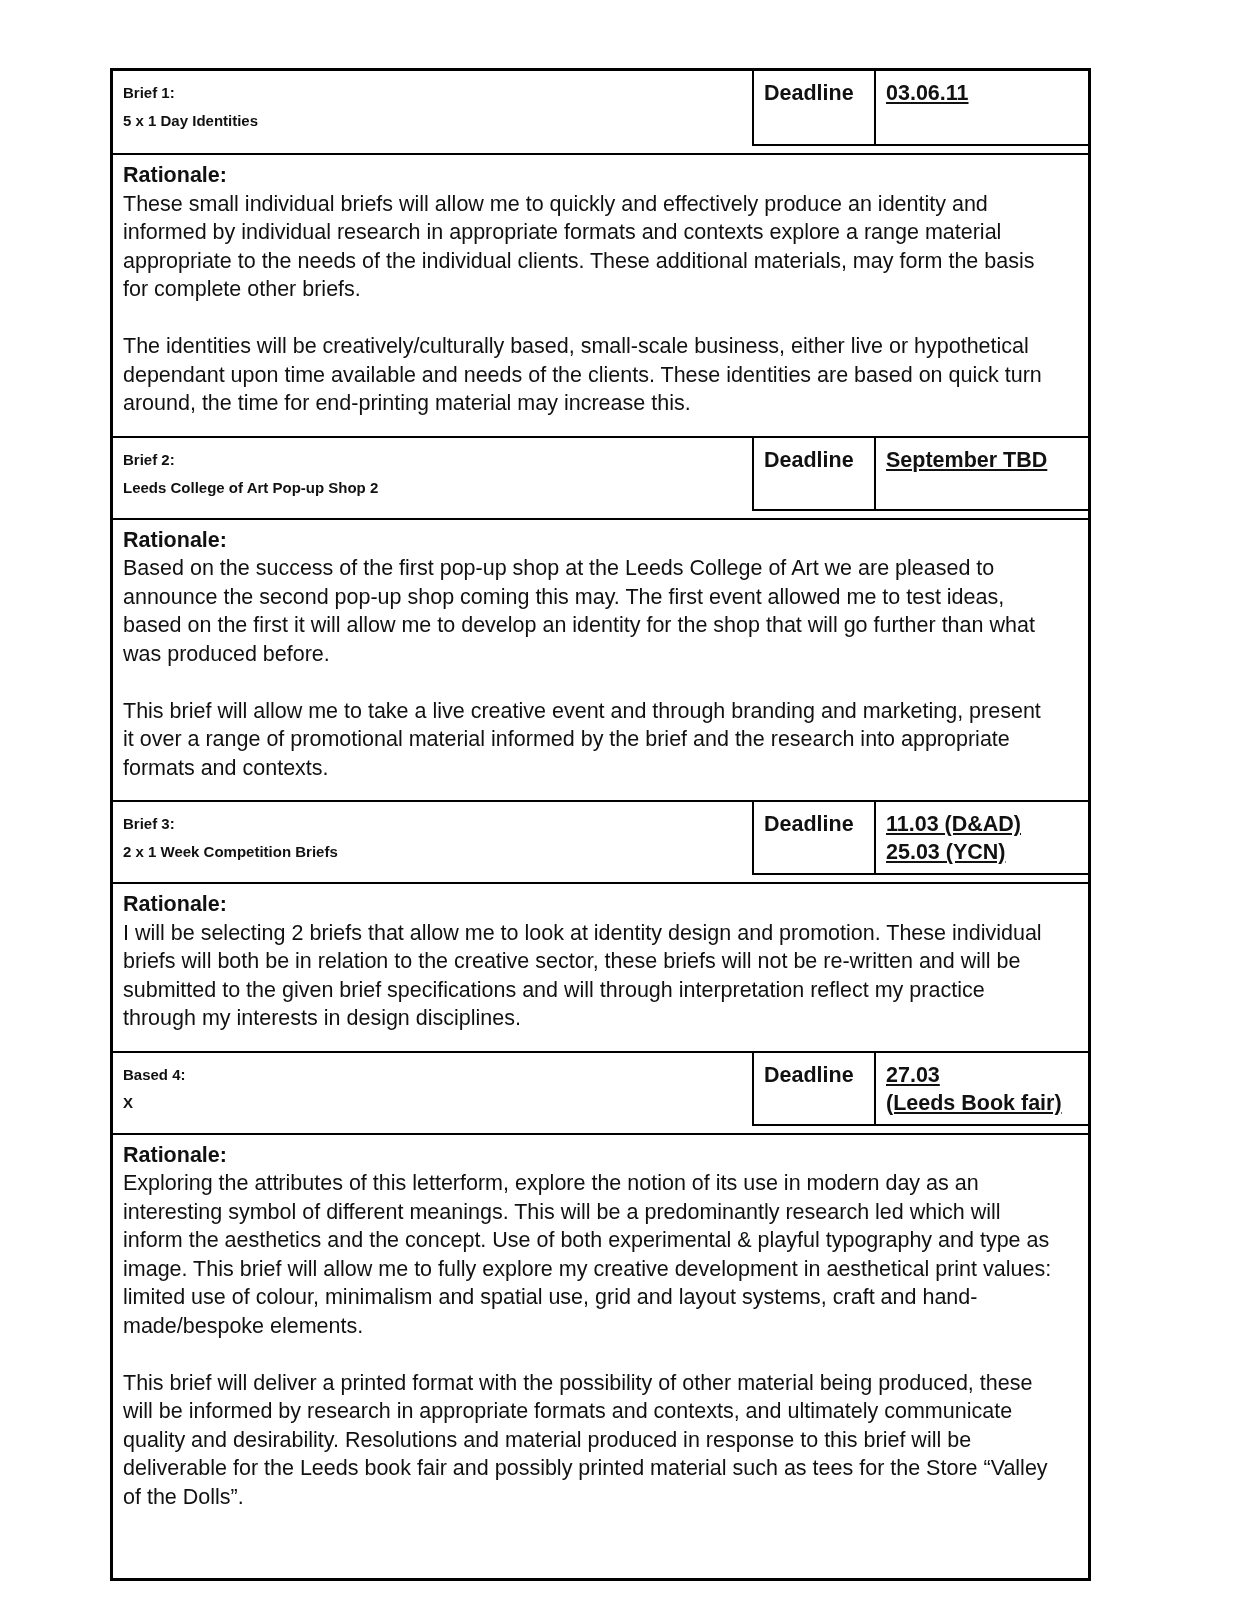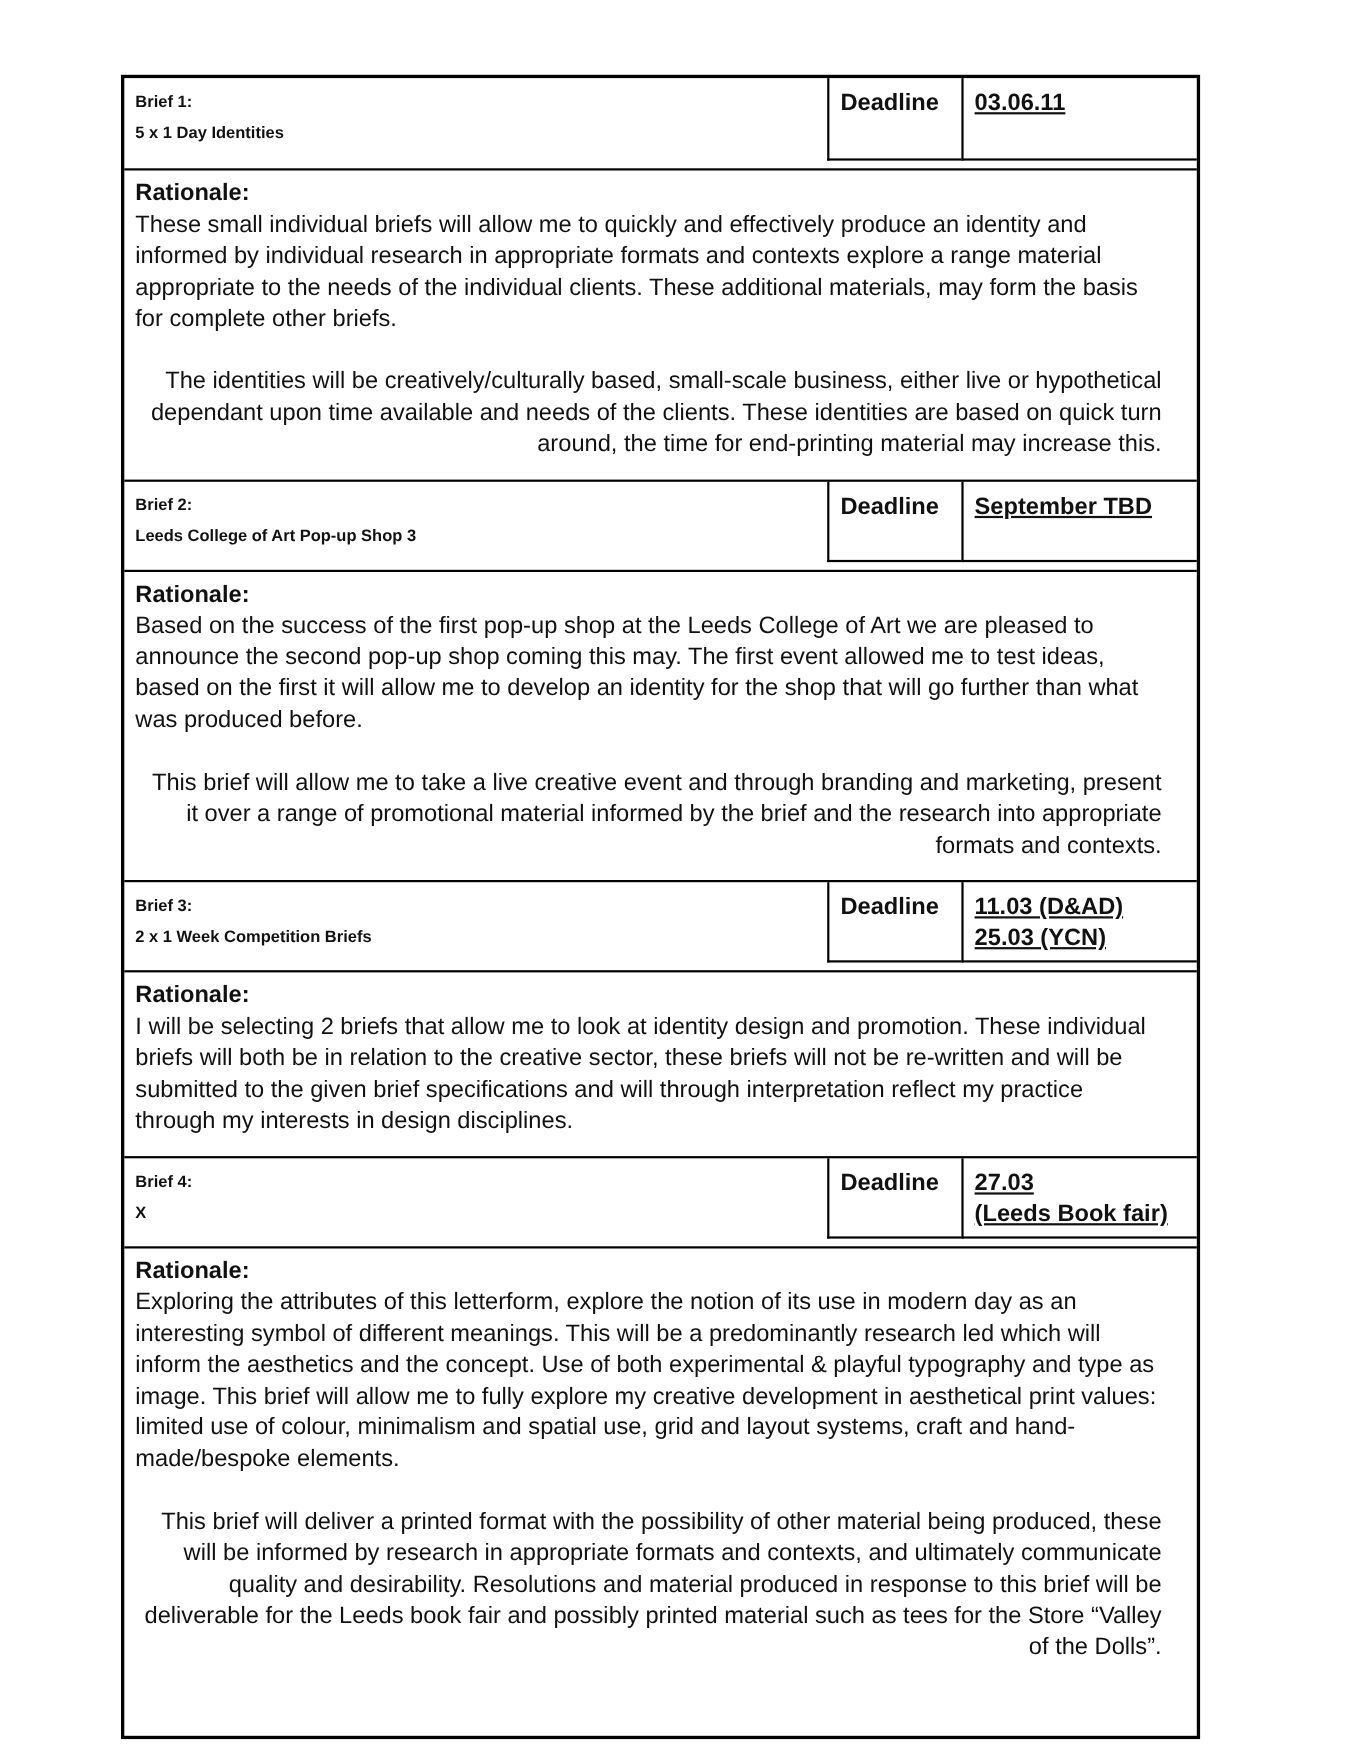--- a/index.html
+++ b/index.html
@@ -58,21 +58,20 @@
     line-height: 28.5px;
   }
   .rationale-label {
     font-weight: 700;
   }
   .rationale-row p {
     margin: 0;
   }
   .rationale-row p + p {
     margin-top: 28.5px;
-    text-align: right;
   }
   .rationale-row.last {
     min-height: 445px;
   }
 </style>
 </head>
 <body>
 
 <div class="doc-table">
 
@@ -89,21 +88,21 @@
   </div>
   <div class="row rationale-row">
     <div class="rationale-label">Rationale:</div>
     <p>These small individual briefs will allow me to quickly and effectively produce an identity and informed by individual research in appropriate formats and contexts explore a range material appropriate to the needs of the individual clients. These additional materials, may form the basis for complete other briefs.</p>
     <p>The identities will be creatively/culturally based, small-scale business, either live or hypothetical dependant upon time available and needs of the clients. These identities are based on quick turn around, the time for end-printing material may increase this.</p>
   </div>
 
   <div class="row brief-row">
     <div class="cell-title">
       <div>Brief 2:</div>
-      <div>Leeds College of Art Pop-up Shop 3</div>
+      <div>Leeds College of Art Pop-up Shop 2</div>
     </div>
     <div class="cell-deadline-label">Deadline</div>
     <div class="cell-deadline-value">
       <div>September TBD</div>
 
     </div>
   </div>
   <div class="row rationale-row">
     <div class="rationale-label">Rationale:</div>
     <p>Based on the success of the first pop-up shop at the Leeds College of Art we are pleased to announce the second pop-up shop coming this may. The first event allowed me to test ideas, based on the first it will allow me to develop an identity for the shop that will go further than what was produced before.</p>
@@ -122,21 +121,21 @@
     </div>
   </div>
   <div class="row rationale-row">
     <div class="rationale-label">Rationale:</div>
     <p>I will be selecting 2 briefs that allow me to look at identity design and promotion. These individual briefs will both be in relation to the creative sector, these briefs will not be re-written and will be submitted to the given brief specifications and will through interpretation reflect my practice through my interests in design disciplines.</p>
 
   </div>
 
   <div class="row brief-row">
     <div class="cell-title">
-      <div>Brief 4:</div>
+      <div>Based 4:</div>
       <div>X</div>
     </div>
     <div class="cell-deadline-label">Deadline</div>
     <div class="cell-deadline-value">
       <div>27.03</div>
       <div>(Leeds Book fair)</div>
     </div>
   </div>
   <div class="row rationale-row last">
     <div class="rationale-label">Rationale:</div>

